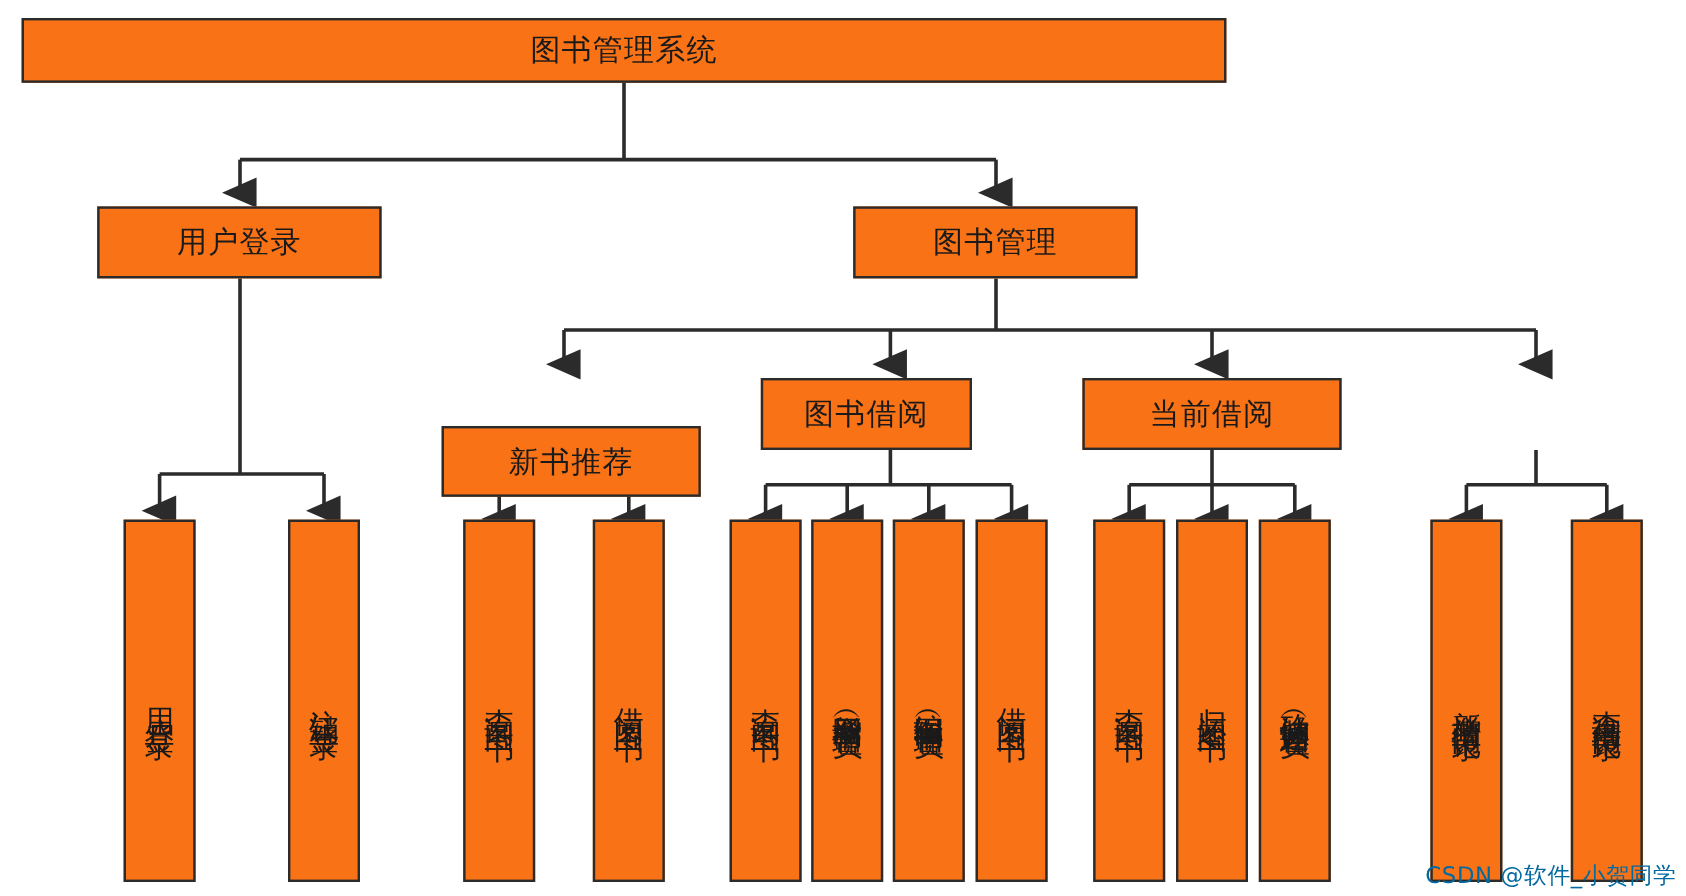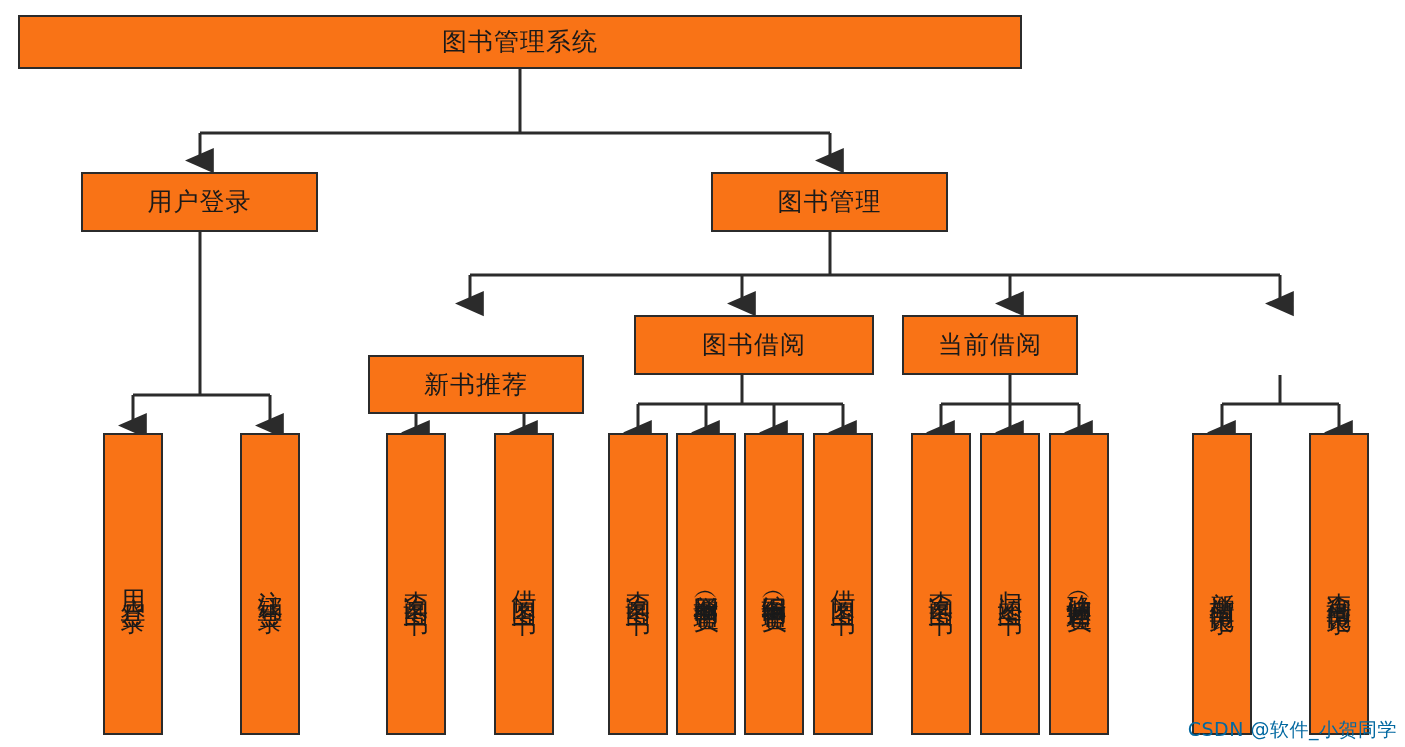--- a/index.html
+++ b/index.html
@@ -128,24 +128,24 @@
   <div class="node-box horizontal" style="left:81px; top:172px; width:237px; height:60px;">
     <span>用户登录</span>
   </div>
   <div class="node-box horizontal" style="left:711px; top:172px; width:237px; height:60px;">
     <span>图书管理</span>
   </div>
 
   <div class="node-box horizontal" style="left:368px; top:315px; width:216px; height:59px;margin-top:40px;">
     <span>新书推荐</span>
   </div>
-  <div class="node-box horizontal" style="left:634px; top:315px; width:240px; height:60px;">
+  <div class="node-box horizontal" style="left:634px; top:315px; width:176px; height:60px;">
     <span>图书借阅</span>
   </div>
-  <div class="node-box horizontal" style="left:902px; top:315px; width:176px; height:60px;">
+  <div class="node-box horizontal" style="left:902px; top:315px; width:216px; height:60px;">
     <span>当前借阅</span>
   </div>
 
   <div class="node-box vertical" style="left:103px; top:433px; width:60px; height:302px;">
     <span class="vlabel">用户登录</span>
   </div>
   <div class="node-box vertical" style="left:240px; top:433px; width:60px; height:302px;">
     <span class="vlabel">注销登录</span>
   </div>
 

